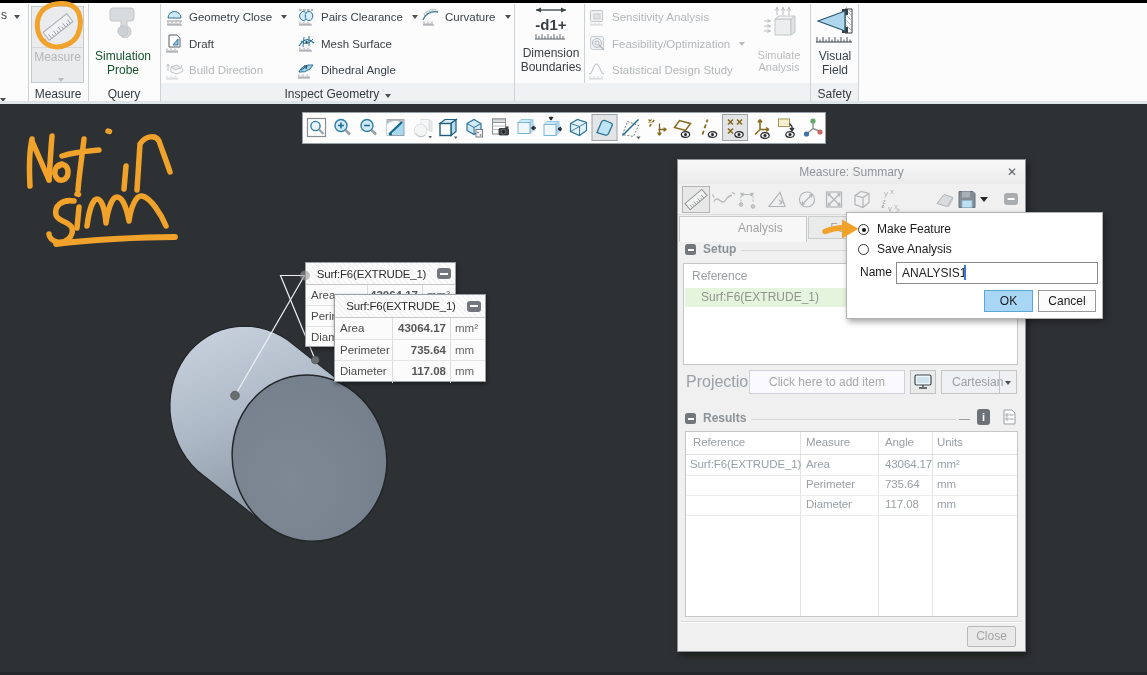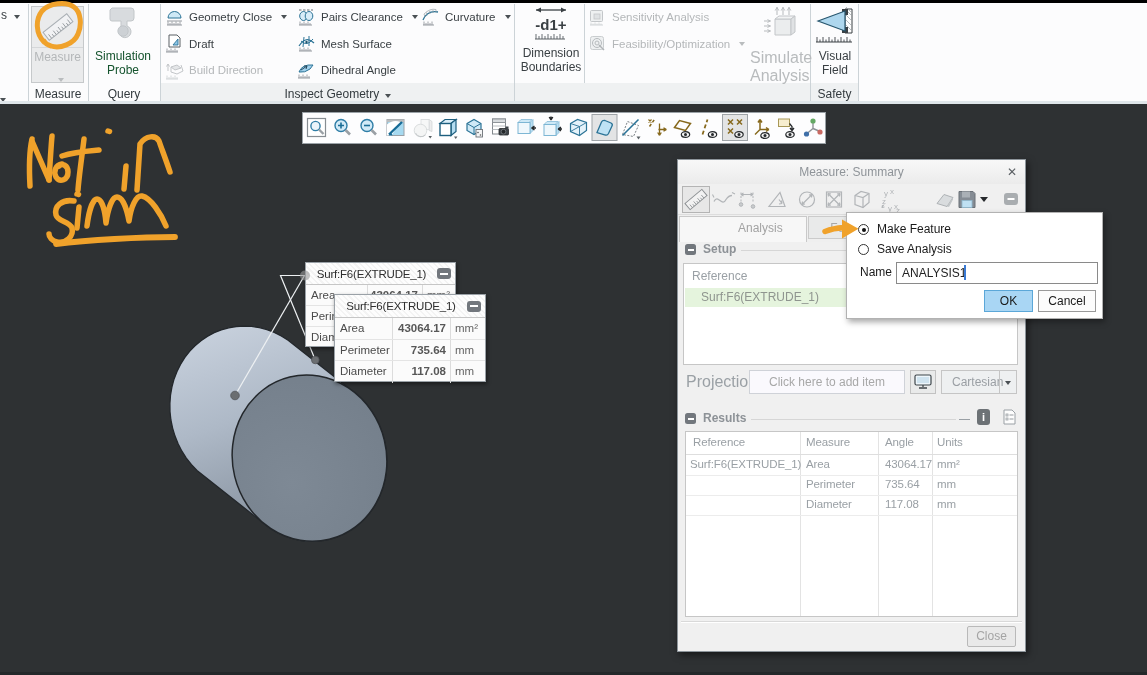--- a/index.html
+++ b/index.html
@@ -279,36 +279,52 @@
   <div class="ritem" style="left:588px;top:29.5px;">
     <svg width="19" height="19" viewBox="0 0 19 19">
         <rect x="2.5" y="2.5" width="13" height="13" rx="2" fill="#eef0f1" stroke="#c9cdcf" stroke-width="1"></rect>
         <circle cx="9" cy="9" r="4.5" fill="none" stroke="#b7bbbe" stroke-width="1"></circle>
         <circle cx="9" cy="9" r="2" fill="none" stroke="#b7bbbe" stroke-width="1"></circle>
         <path d="M11,11 L16,16" stroke="#b0b4b7" stroke-width="1.4"></path>
       </svg>
     <span class="gray">Feasibility/Optimization</span>
       <span class="dd gray2"></span>
   </div>
+  <div class="ritem" style="left:588px;top:56px;">
+    <svg width="19" height="19" viewBox="0 0 19 19">
+        <path d="M1,13 C5,13 5,3 8.5,3 C12,3 12,13 16,13" fill="none" stroke="#c3c6c9" stroke-width="1.1"></path>
+        <g stroke="#ccd0d2" stroke-width="0.8">
+          <line x1="2" y1="18" x2="2" y2="15"></line>
+          <line x1="4" y1="18" x2="4" y2="16.5"></line>
+          <line x1="6" y1="18" x2="6" y2="15"></line>
+          <line x1="8" y1="18" x2="8" y2="16.5"></line>
+          <line x1="10" y1="18" x2="10" y2="15"></line>
+          <line x1="12" y1="18" x2="12" y2="16.5"></line>
+          <line x1="14" y1="18" x2="14" y2="15"></line>
+        </g>
+        <path d="M1,18 h14" stroke="#ccd0d2" stroke-width="0.9"></path>
+      </svg>
+    <span class="gray">Statistical Design Study</span>
+  </div>
   <svg width="40" height="42" viewBox="0 0 40 42" style="position:absolute;left:763px;top:2px;">
     <g stroke="#b7babd" stroke-width="1" fill="none">
       <line x1="14" y1="10" x2="14" y2="2"></line>
         <line x1="20" y1="10" x2="20" y2="2"></line>
         <line x1="26" y1="10" x2="26" y2="2"></line>
       <path d="M14,2.5 l-1.8,3 M14,2.5 l1.8,3 M20,2.5 l-1.8,3 M20,2.5 l1.8,3 M26,2.5 l-1.8,3 M26,2.5 l1.8,3"></path>
       <line x1="1" y1="16" x2="8" y2="16"></line>
         <line x1="1" y1="21" x2="8" y2="21"></line>
         <line x1="1" y1="26" x2="8" y2="26"></line>
       <path d="M7,16 l-2.5,-1.5 M7,16 l-2.5,1.5 M7,21 l-2.5,-1.5 M7,21 l-2.5,1.5 M7,26 l-2.5,-1.5 M7,26 l-2.5,1.5"></path>
     </g>
     <path d="M12,14 h16 v16 h-16 z" fill="#ebedee" stroke="#c3c6c9" stroke-width="1"></path>
     <path d="M12,14 l4,-3 h16 l-4,3 z" fill="#f2f3f4" stroke="#c3c6c9" stroke-width="1"></path>
     <path d="M28,30 l4,-3 v-16 l-4,3 z" fill="#e0e2e4" stroke="#c3c6c9" stroke-width="1"></path>
   </svg>
-  <div style="position:absolute;left:750px;top:46px;width:58px;text-align:center;font-size:16px;color:#b8bbbd;">Simulate<br>Analysis</div>
+  <div style="position:absolute;left:750px;top:46px;width:58px;text-align:center;font-size:11px;color:#b8bbbd;">Simulate<br>Analysis</div>
 
   <svg width="40" height="38" viewBox="0 0 40 38" style="position:absolute;left:815px;top:3px;">
     <path d="M30,3 h7 v24 h-7 z" fill="#fff" stroke="#3a4044" stroke-width="1"></path>
     <g stroke="#9aa0a5" stroke-width="0.7">
         <line x1="31" y1="4" x2="36" y2="9"></line>
         <line x1="31" y1="9" x2="36" y2="14"></line>
         <line x1="31" y1="14" x2="36" y2="19"></line>
         <line x1="31" y1="19" x2="36" y2="24"></line>
         <line x1="31" y1="1" x2="36" y2="6"></line>
       </g>

